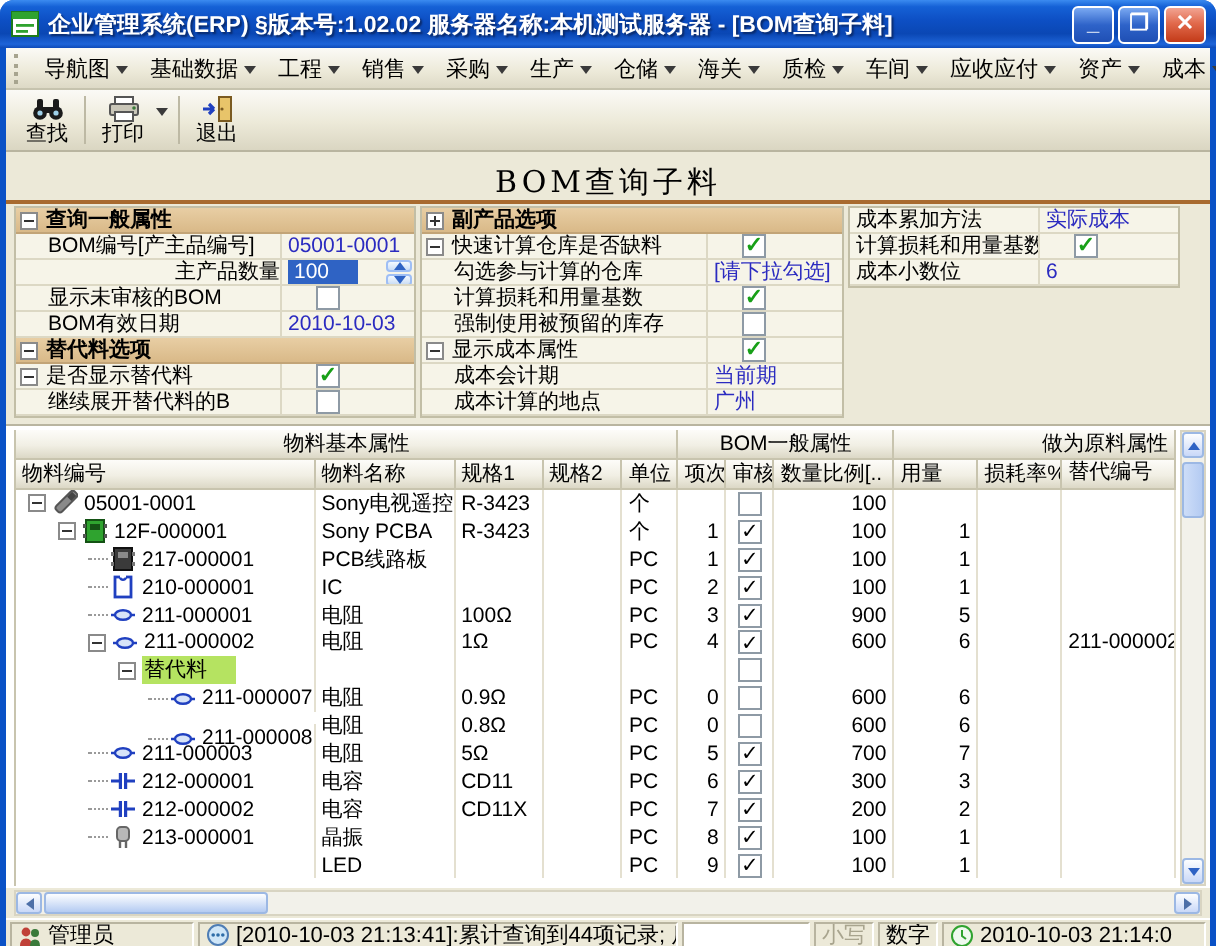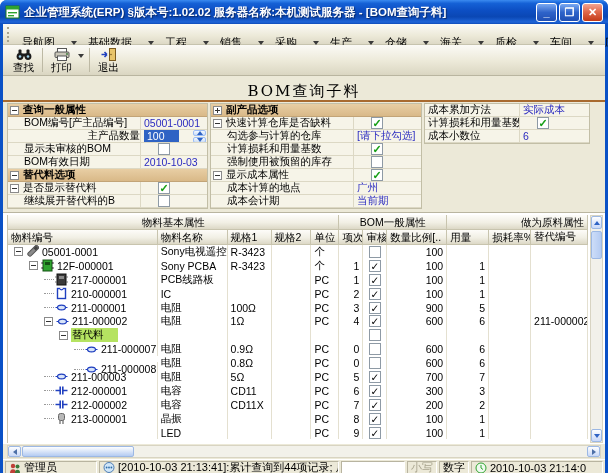--- a/index.html
+++ b/index.html
@@ -21,21 +21,21 @@
   .wbtn.close { background:linear-gradient(180deg,#F2A492 0%,#E16A4C 45%,#C33A18 100%); }
 
   
   .client { position:absolute; left:3px; top:24px; width:602px; height:446px; background:#ECE9D8; }
   .menubar { position:absolute; left:0; top:0; width:602px; height:21px;
     background:linear-gradient(180deg,#FBFAF6 0%,#ECE9D8 60%,#DDD9C6 100%);
     border-bottom:1px solid #C6C3AE; display:flex; align-items:center; padding-left:3px; }
   .grip { width:4px; height:15px; margin:0 3px 0 1px;
     border-left:2px dotted #9A97850; border-left:2px dotted #A7A48F; }
   .launcher { width:16px; height:16px; margin-right:5px; }
-  .menu-item { display:inline-flex; align-items:center; gap:16px; padding:18px 6px 2px 5px; white-space:nowrap; cursor:default; }
+  .menu-item { display:inline-flex; align-items:center; gap:3px; padding:2px 6px 2px 5px; white-space:nowrap; cursor:default; }
   .dn-arrow { width:0; height:0; border-left:3px solid transparent; border-right:3px solid transparent; border-top:4px solid #3a3a3a; margin-top:1px;}
 
   
   .toolbar { position:absolute; left:0; top:21px; width:602px; height:31px;
     background:linear-gradient(180deg,#FBFAF6 0%,#ECE9D8 55%,#DAD6C2 100%);
     border-bottom:1px solid #B9B5A0; display:flex; align-items:stretch; padding-left:4px; }
   .tbtn { display:flex; flex-direction:column; align-items:center; justify-content:center;
      padding:1px 6px 1px 6px; min-width:32px; }
   .tbtn .ticon { height:14px; display:flex; align-items:center; }
   .tbtn .tlabel { font-size:10.5px; line-height:12px; }
@@ -381,32 +381,32 @@
               <span>显示成本属性</span>
             </span>
             <span class="pvalue">
               <span class="cbx">
                 <span class="tick">✓</span>
               </span>
             </span>
           </div>
           <div class="prow">
             <span class="plabel" style="width: 143px;">
+              <span>成本会计期</span>
+            </span>
+            <span class="pvalue">
+              <span>当前期</span>
+            </span>
+          </div>
+          <div class="prow">
+            <span class="plabel" style="width: 143px;">
               <span>成本计算的地点</span>
             </span>
             <span class="pvalue">
               <span>广州</span>
-            </span>
-          </div>
-          <div class="prow">
-            <span class="plabel" style="width: 143px;">
-              <span>成本会计期</span>
-            </span>
-            <span class="pvalue">
-              <span>当前期</span>
             </span>
           </div>
         </div>
         <div class="ppanel ppanel-3">
           <div class="prow">
             <span class="plabel" style="width: 95px;">
               <span>成本累加方法</span>
             </span>
             <span class="pvalue">
               <span>实际成本</span>

